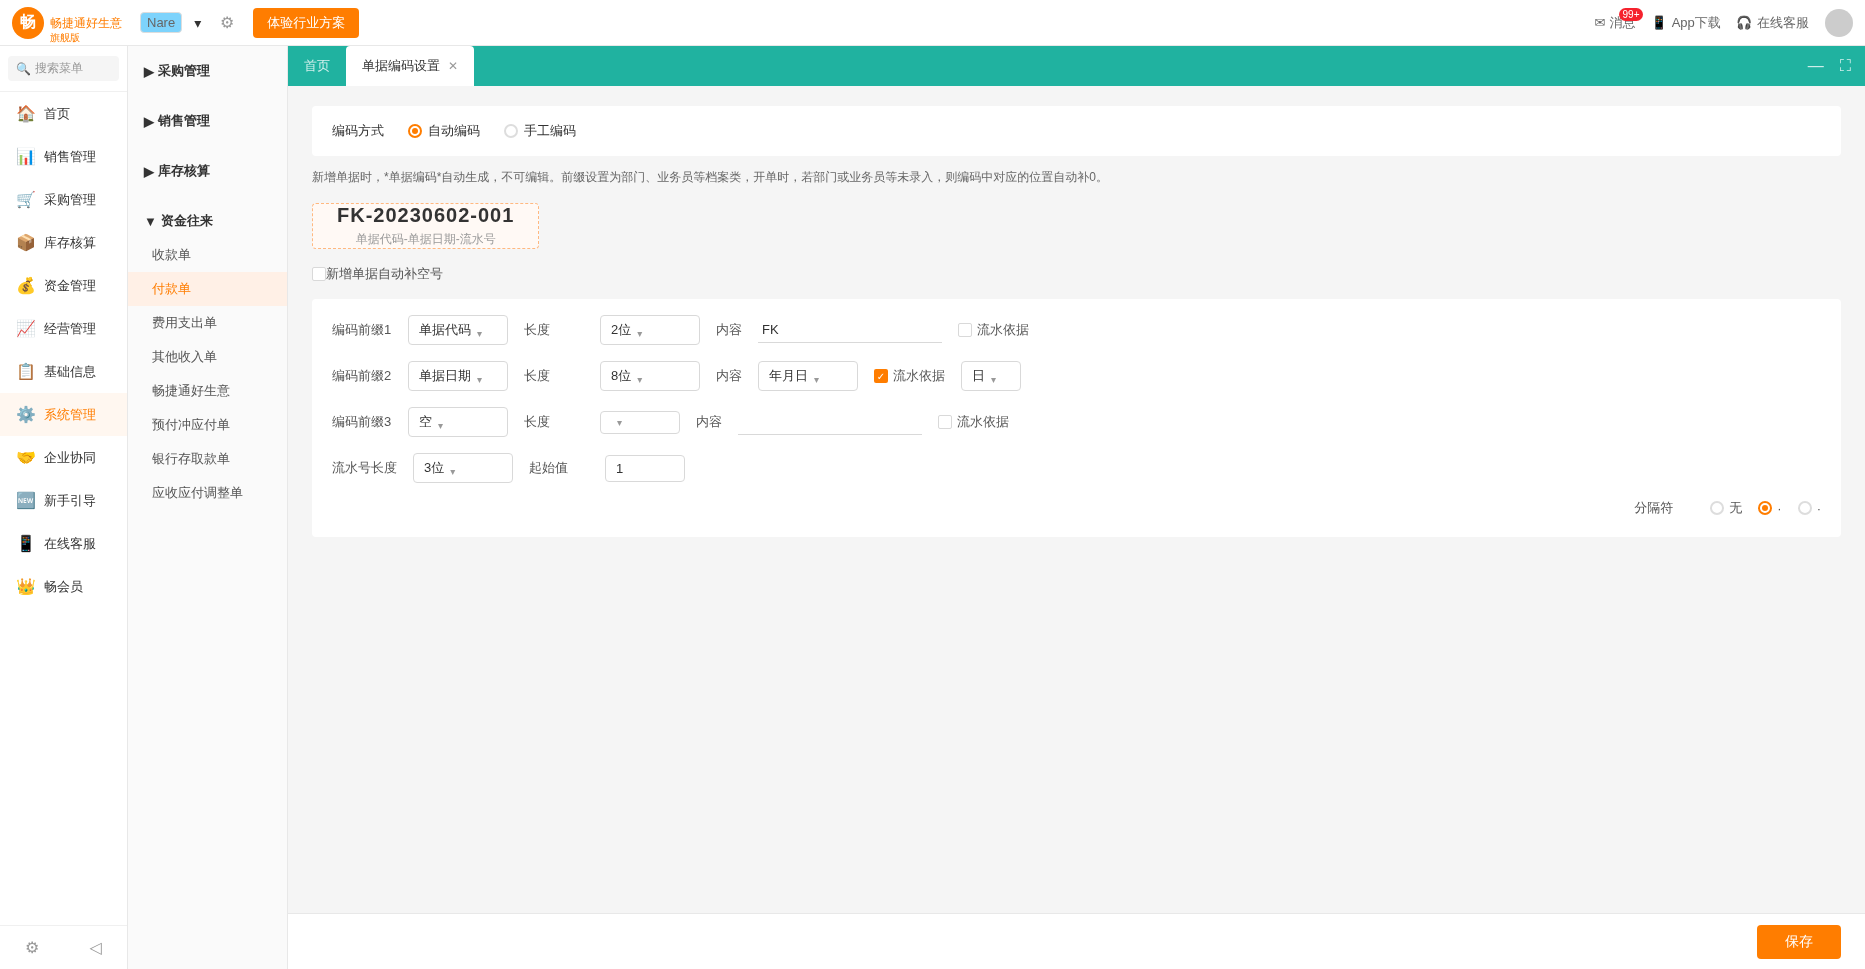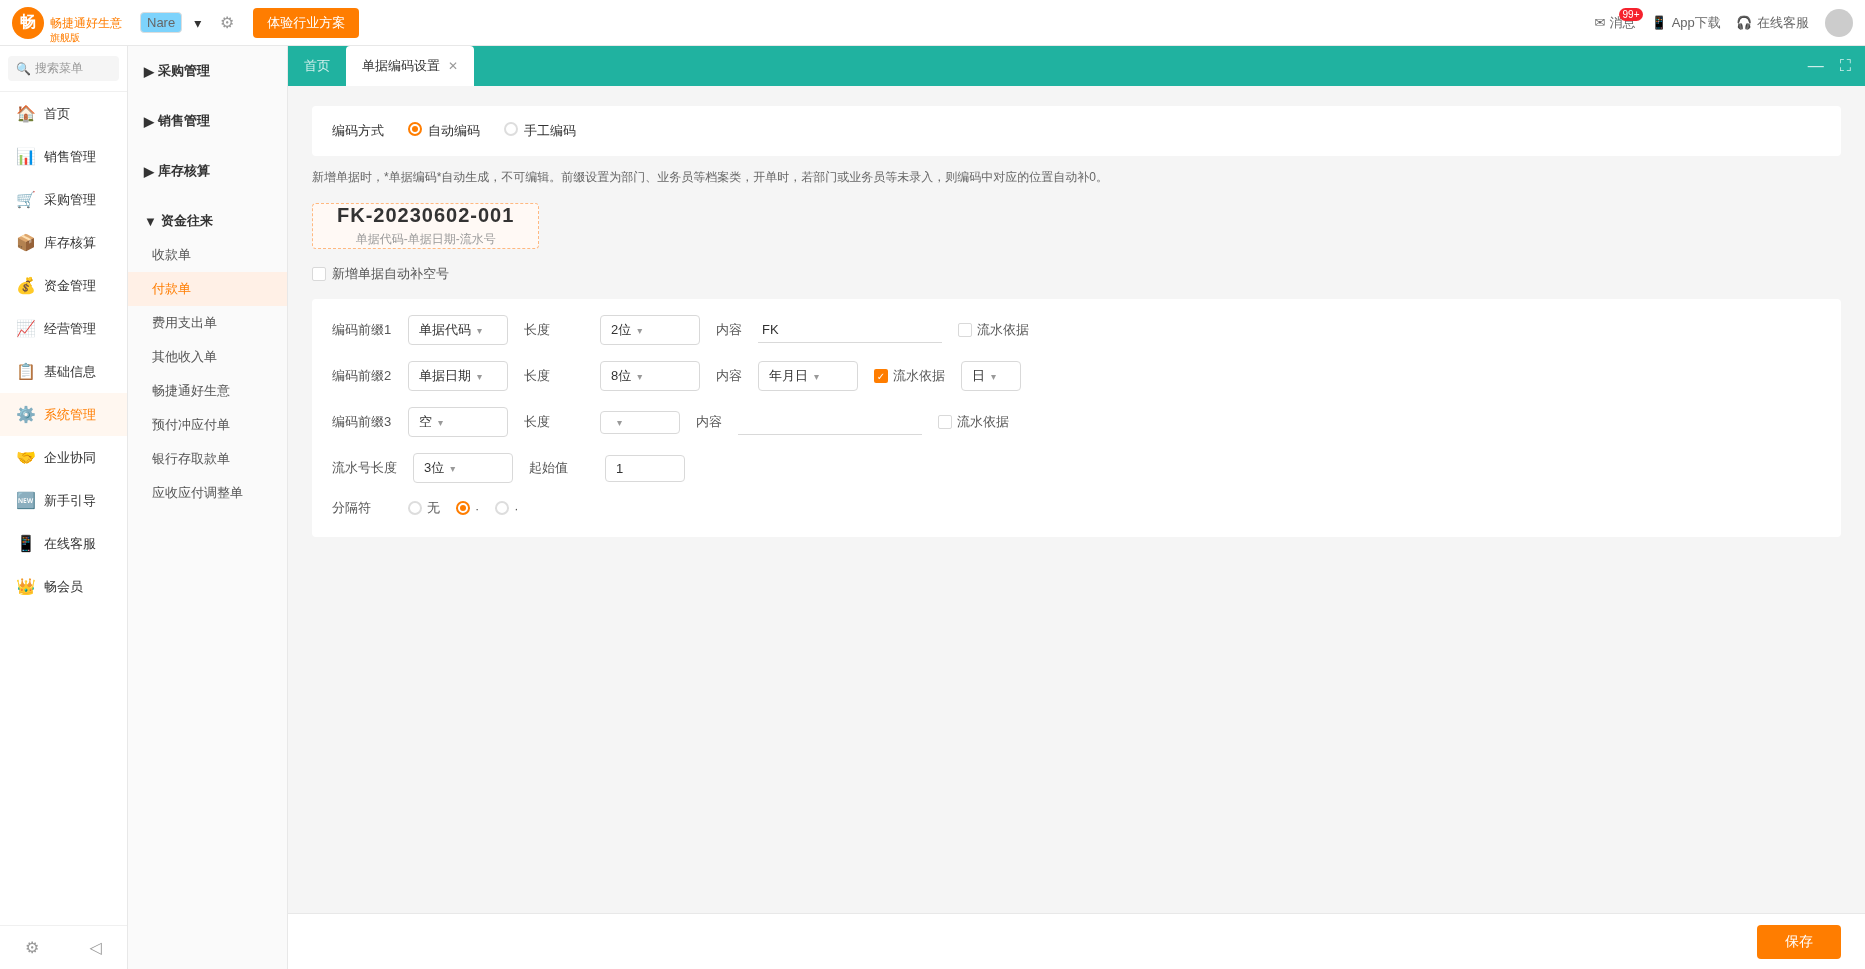--- a/index.html
+++ b/index.html
@@ -240,21 +240,21 @@
       padding: 16px 20px;
       margin-bottom: 12px;
     }
     .code-method-row {
       display: flex;
       align-items: center;
       gap: 24px;
       font-size: 13px;
     }
     .code-method-label { color: #333; font-weight: 500; }
-    .radio-option { display: flex; gap: 6px; cursor: pointer; }
+    .radio-option { display: flex; align-items: center; gap: 6px; cursor: pointer; }
     .radio-dot {
       width: 14px; height: 14px;
       border-radius: 50%;
       border: 2px solid #ddd;
       display: flex; align-items: center; justify-content: center;
     }
     .radio-dot.checked { border-color: #ff7d00; }
     .radio-dot.checked::after {
       content: '';
       width: 6px; height: 6px;
@@ -289,21 +289,20 @@
       font-size: 12px;
       color: #999;
       text-align: center;
       margin-top: 4px;
     }
 
     
     .checkbox-row {
       display: flex;
       align-items: center;
-      gap: 6px;
       margin-bottom: 16px;
       font-size: 13px;
       color: #555;
     }
     .checkbox-box {
       width: 14px; height: 14px;
       border: 1px solid #d9d9d9;
       border-radius: 2px;
       background: #fff;
     }
@@ -321,21 +320,21 @@
       margin-bottom: 16px;
     }
     .form-label {
       font-size: 13px;
       color: #555;
       white-space: nowrap;
       min-width: 60px;
     }
     .form-select {
       display: flex;
-      align-items: center;
+      align-items: flex-end;
       border: 1px solid #d9d9d9;
       border-radius: 4px;
       padding: 5px 10px;
       font-size: 13px;
       color: #333;
       background: #fff;
       cursor: pointer;
       gap: 6px;
       min-width: 100px;
     }
@@ -383,20 +382,21 @@
       border-radius: 2px;
       background: #fff;
     }
 
     
     .separator-row {
       display: flex;
       align-items: center;
       gap: 16px;
       margin-top: 8px;
+      justify-content: flex-end;
     }
     .sep-label { font-size: 13px; color: #555; min-width: 60px; }
     .sep-options { display: flex; align-items: center; gap: 16px; }
     .sep-option { display: flex; align-items: center; gap: 5px; font-size: 13px; color: #555; cursor: pointer; }
 
     
     .bottom-bar {
       height: 56px;
       background: #fff;
       border-top: 1px solid #e8e8e8;

